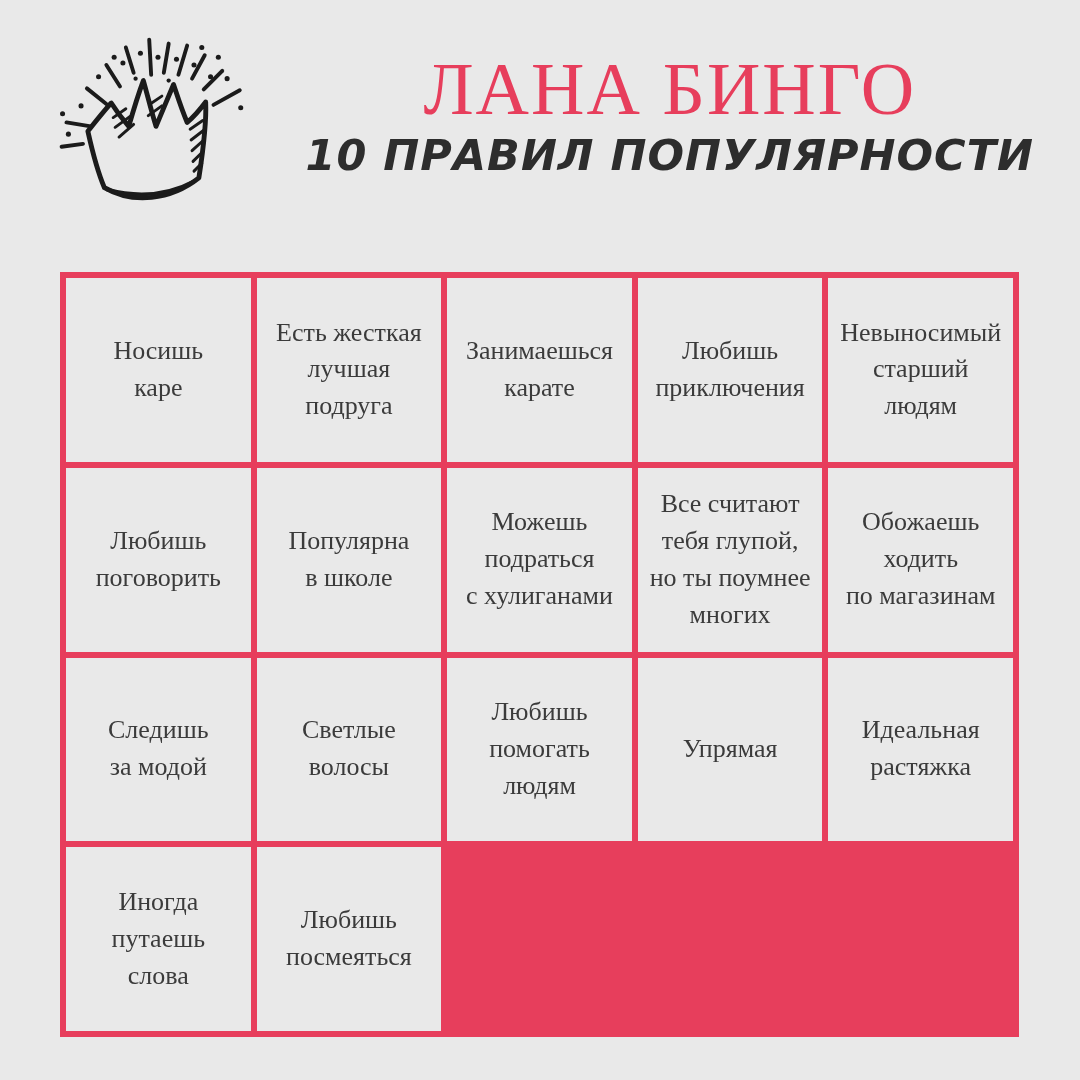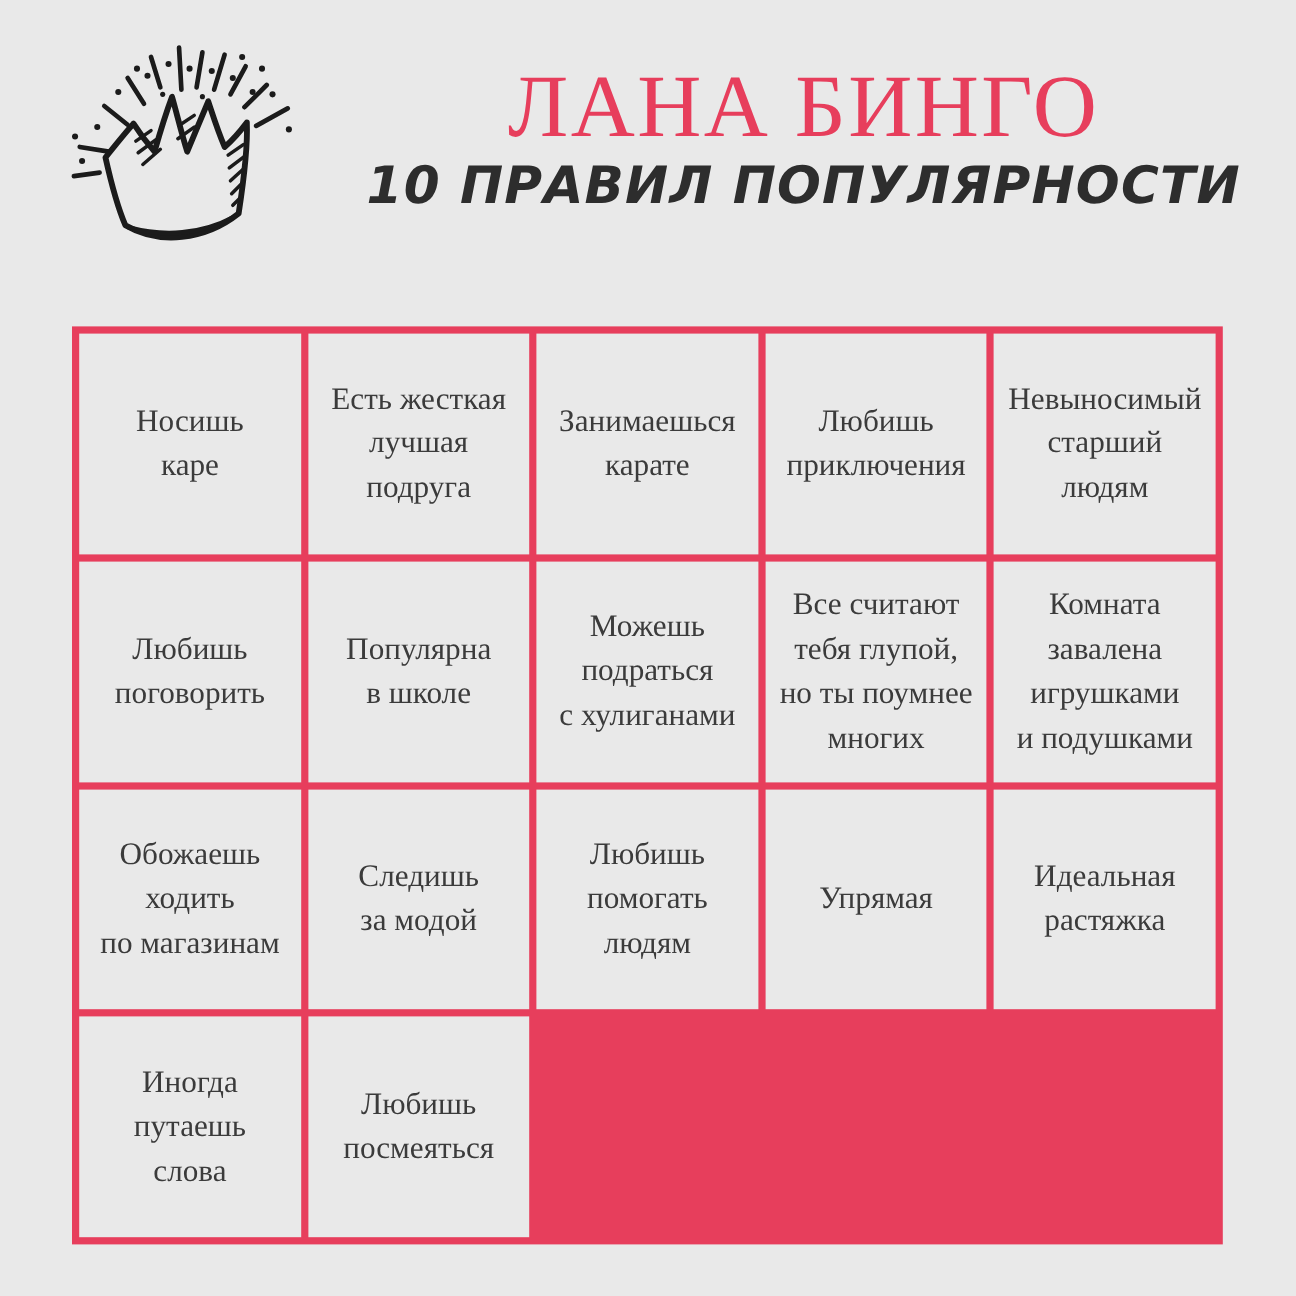--- a/index.html
+++ b/index.html
@@ -155,29 +155,27 @@
 поговорить</div>
     <div class="cell">Популярна
 в школе</div>
     <div class="cell">Можешь
 подраться
 с хулиганами</div>
     <div class="cell">Все считают
 тебя глупой,
 но ты поумнее
 многих</div>
-    <div class="cell">Комната
-завалена
-игрушками
-и подушками</div>
     <div class="cell">Обожаешь
 ходить
 по магазинам</div>
     <div class="cell">Следишь
 за модой</div>
+    <div class="cell">Светлые
+волосы</div>
     <div class="cell">Любишь
 помогать
 людям</div>
     <div class="cell">Упрямая</div>
     <div class="cell">Идеальная
 растяжка</div>
     <div class="cell">Иногда
 путаешь
 слова</div>
     <div class="cell">Любишь

